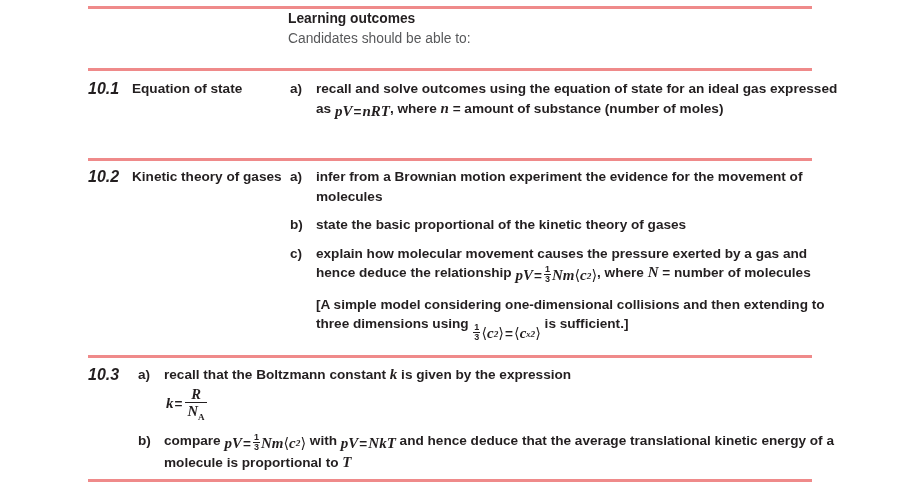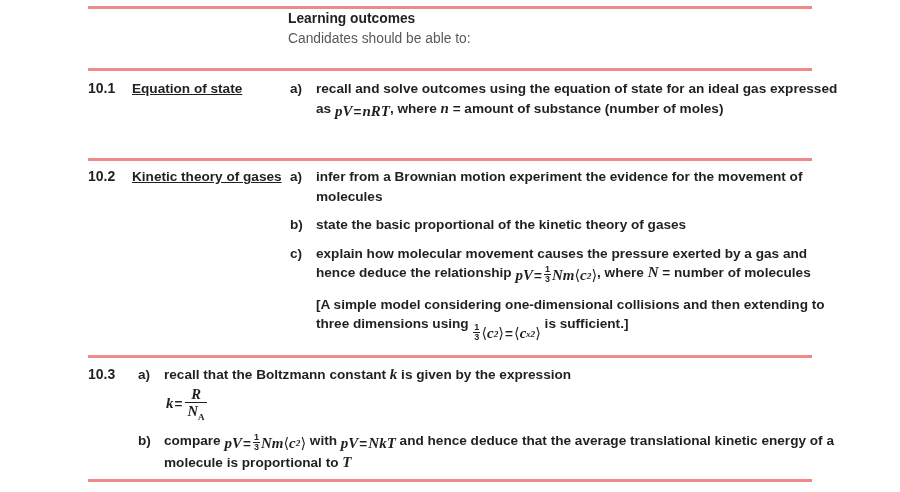--- a/index.html
+++ b/index.html
@@ -31,32 +31,32 @@
     position: absolute;
     left: 88px;
     width: 760px;
     display: flex;
     align-items: flex-start;
   }
   .col-num {
     width: 44px;
     flex: 0 0 44px;
     font-weight: bold;
-    font-size: 14px;
+    font-size: 16px;
     line-height: 19px;
     color: #231f20;
+    font-style: italic;
   }
   .col-topic {
     width: 152px;
     flex: 0 0 152px;
     font-weight: bold;
     font-size: 13.6px;
     line-height: 19px;
     color: #231f20;
-    text-decoration: underline;
   }
   .col-outcomes {
     flex: 1 1 auto;
     padding-left: 6px;
   }
   .outcome {
     display: flex;
     align-items: flex-start;
     margin-bottom: 7px;
   }

